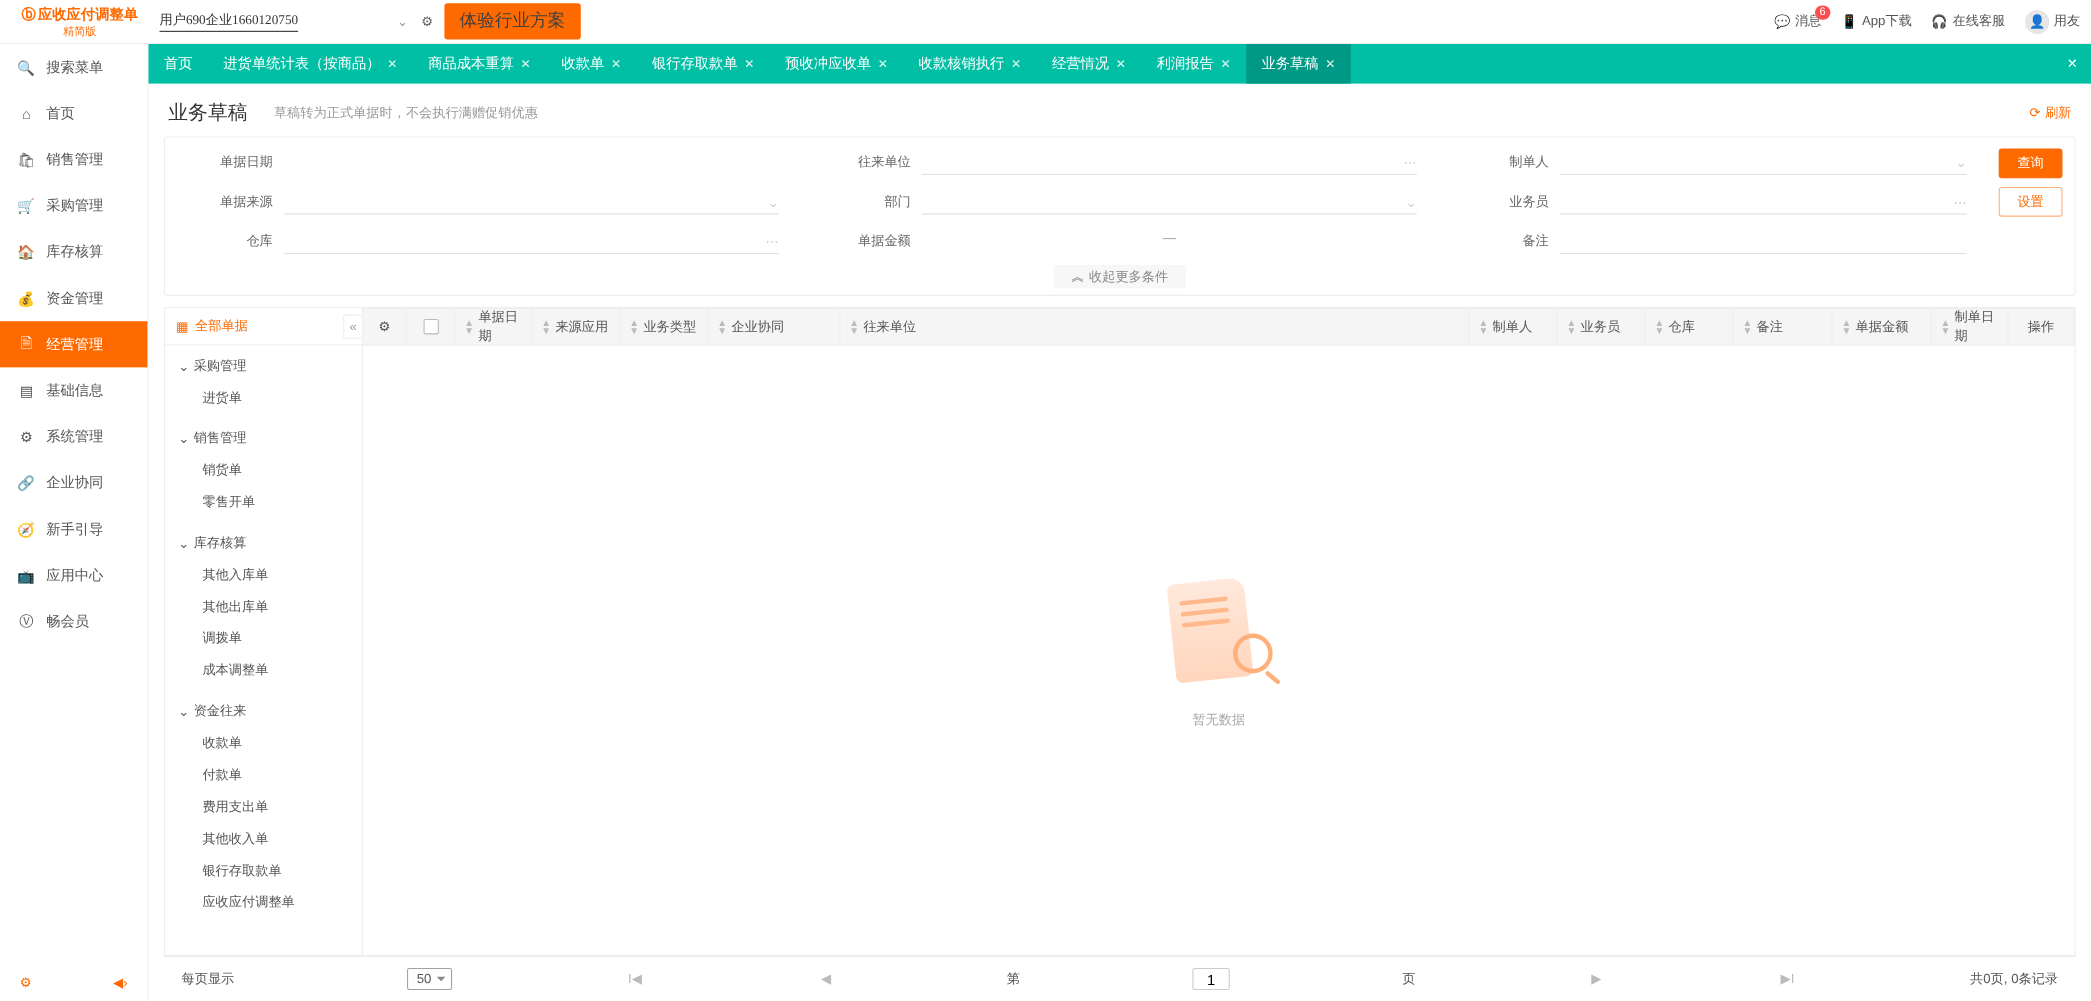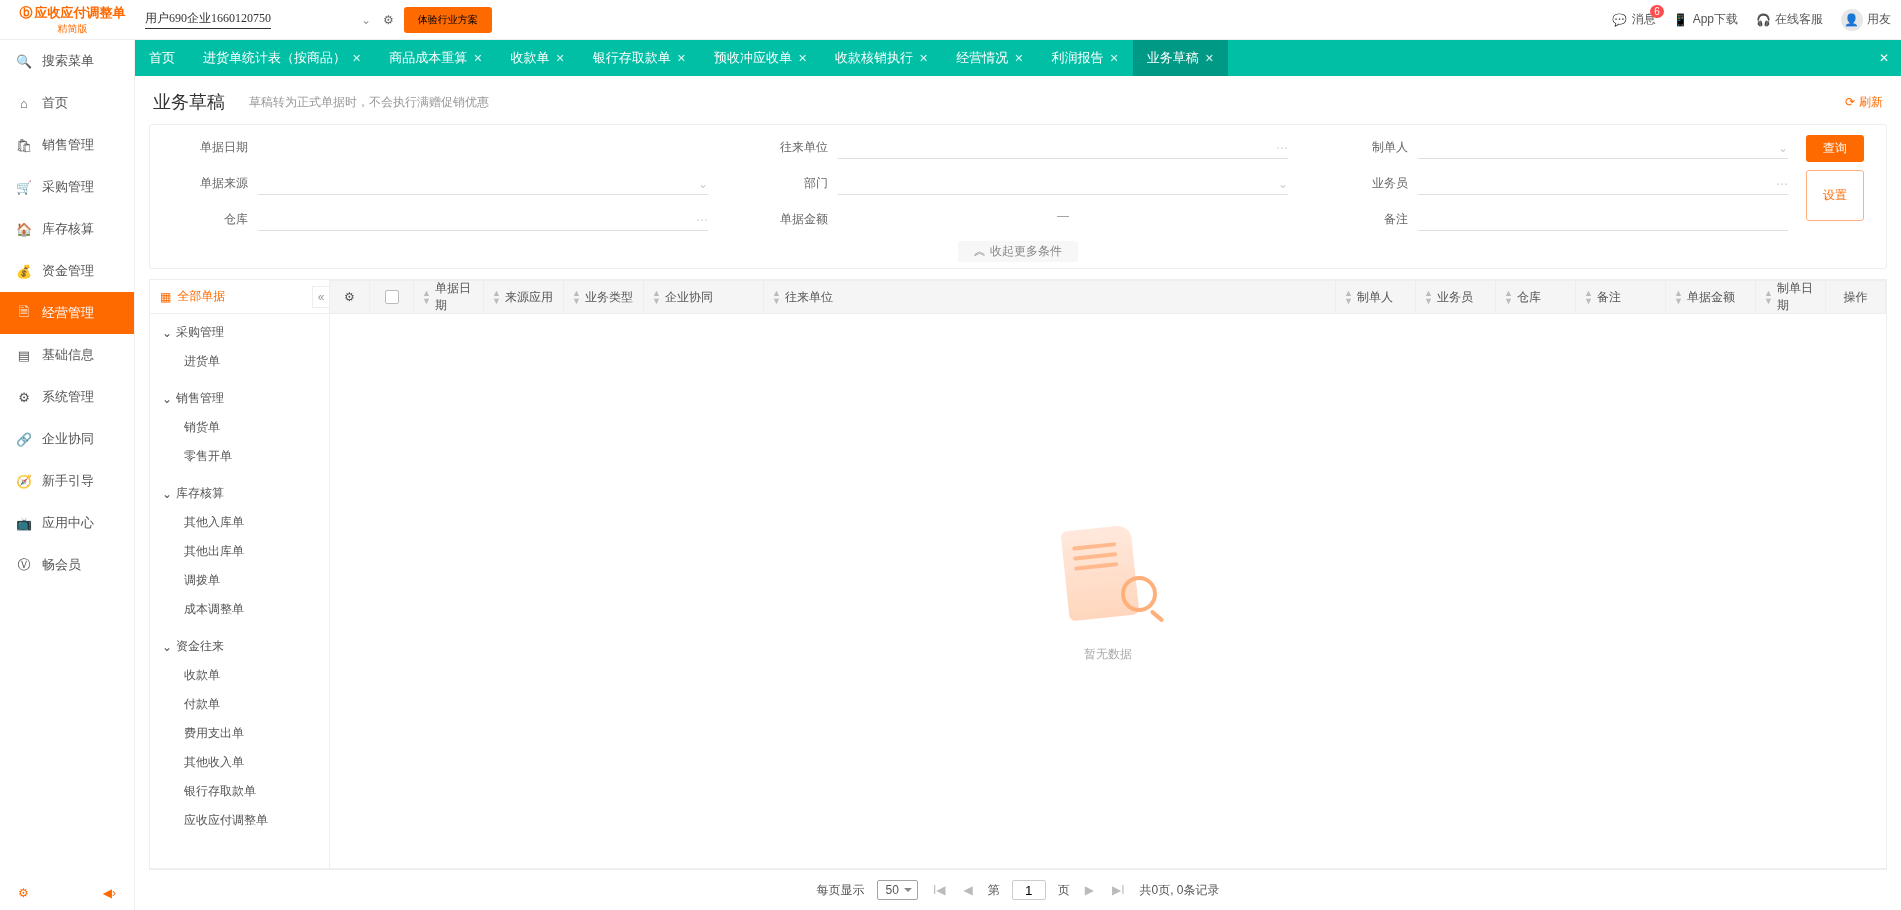--- a/index.html
+++ b/index.html
@@ -8,21 +8,21 @@
 
 
 .header { height: 40px; display: flex; align-items: center; padding: 0 10px; border-bottom: 1px solid #eee; }
 .logo-wrap { width: 125px; display:flex; flex-direction:column; align-items:center; justify-content:center;}
 .logo-main { color:#ff6a00; font-weight:bold; font-size:13px; display:flex; align-items:center; gap:2px;}
 .logo-sub { color:#ff6a00; font-size:10px; }
 .user-select { display:flex; align-items:center; margin-left:10px; font-size:12px; color:#333; }
 .user-select .val { border-bottom:1px solid #333; padding-bottom:1px;font-family:Liberation Serif, serif; }
 .user-select .chev { margin: 0 12px 0 90px; color:#999; }
 .gear { color:#666; margin-right:10px; cursor:pointer; }
-.btn-orange { background:#ff6a00; color:#000000; border:none; padding:6px 14px; border-radius:3px; cursor:pointer; font-size:10px; }
+.btn-orange { background:#ff6a00; color:#404040; border:none; padding:6px 14px; border-radius:3px; cursor:pointer; font-size:16px; }
 .header-right { margin-left:auto; display:flex; align-items:center; gap:18px; }
 .hr-item { display:flex; align-items:center; gap:4px; color:#555; cursor:pointer; position:relative; font-size:12px;}
 .badge { position:absolute; top:-6px; right:-8px; background:#ff4d4f; color:#fff; border-radius:8px; font-size:10px; padding:0 4px; line-height:13px;}
 .avatar { width:22px; height:22px; border-radius:50%; background:#e6e6e6; display:flex; align-items:center; justify-content:center; color:#aaa;}
 
 
 .main-row { display:flex; flex:1; min-height:0; }
 
 
 .sidebar { width:135px; background:#fff; border-right:1px solid #eee; display:flex; flex-direction:column; }
@@ -53,23 +53,23 @@
 .filter-row { display:flex; align-items:flex-start; }
 .f-label { width:90px; text-align:right; color:#666; padding-right:10px; padding-top:2px; font-size:12px;}
 .f-body { flex:1; }
 .date-opts { display:flex; gap:8px; align-items:center; flex-wrap:wrap; font-size:12px;}
 .date-opts span { color:#555; cursor:pointer; }
 .date-opts .sel { background:#ff6a00; color:#fff; padding:1px 8px; border-radius:10px; }
 .date-range { color:#888; font-size:11px; margin-top:2px;}
 .f-input { width:100%; border:none; border-bottom:1px solid #e0e0e0; height:22px; position:relative; display:flex; align-items:center; justify-content:flex-end; color:#bbb;}
 .f-input .suffix { color:#ccc; }
 .dash { text-align:center; width:100%; color:#999;}
-.filter-actions { position:absolute; right:22px; top:10px; display:flex; flex-direction:column; gap:8px;}
+.filter-actions { position:absolute; right:11px; top:10px; display:flex; flex-direction:column; gap:8px;}
 .btn-query { background:#ff6a00; color:#fff; border:none; padding:5px 16px; border-radius:3px; cursor:pointer; font-size:12px;}
-.btn-setting { background:#fff; color:#ff6a00; border:1px solid #ffb07a; padding:16px 16px; border-radius:3px; cursor:pointer; font-size:12px;}
+.btn-setting { background:#fff; color:#ff6a00; border:1px solid #ffb07a; padding:4px 16px; border-radius:3px; cursor:pointer; font-size:12px;}
 .collapse-bar { text-align:center; font-size:12px; color:#888; padding:6px 0 6px; cursor:pointer; margin-top:4px;}
 .collapse-pill { display:inline-flex; align-items:center; gap:4px; background:#f7f7f7; padding:2px 16px; border-radius:3px 3px 0 0;}
 
 
 .body-row { display:flex; flex:1; min-height:0; margin:0 14px 0 14px; border:1px solid #eee;}
 .tree-panel { width:180px; border-right:1px solid #eee; position:relative; overflow:auto; font-size:12px;}
 .tree-head { display:flex; align-items:center; gap:6px; padding:8px 10px; color:#ff6a00; font-weight:500; border-bottom:1px solid #eee;}
 .tree-head .grid-ic { color:#ff6a00;}
 .tree-collapse { position:absolute; right:-1px; top:6px; width:18px; height:22px; border:1px solid #eee; background:#fff; display:flex; align-items:center; justify-content:center; color:#999; cursor:pointer;}
 .tree-group { padding:4px 0;}
@@ -83,21 +83,21 @@
 .th .sort { color:#bbb; font-size:9px; line-height:8px; display:flex; flex-direction:column;}
 .th-gear { width:40px; justify-content:center;}
 .th-chk { width:44px; justify-content:center;}
 .chkbox { width:14px; height:14px; border:1px solid #bbb; border-radius:2px; background:#fff;}
 .empty-area { flex:1; display:flex; flex-direction:column; align-items:center; justify-content:center; color:#aaa; gap:16px;}
 .empty-img { width:110px; height:110px; position:relative;}
 .paper { position:absolute; width:70px; height:90px; background:linear-gradient(#ffe9dc,#ffd6bd); border-radius:6px 14px 6px 6px; left:12px; top:8px; transform:rotate(-6deg);}
 .paper:before{content:"";position:absolute;left:10px;top:16px;width:44px;height:4px;background:#ffb98c;border-radius:2px;box-shadow:0 10px 0 #ffb98c,0 20px 0 #ffb98c;}
 .mag { position:absolute; right:6px; bottom:18px; width:36px; height:36px; border:4px solid #ffb07a; border-radius:50%;}
 .mag:after{content:"";position:absolute;right:-12px;bottom:-10px;width:16px;height:4px;background:#ffb07a;border-radius:2px;transform:rotate(40deg);}
-.pagination { display:flex; align-items:center; gap:12px; justify-content:center; padding:10px 16px; border-top:1px solid #eee; font-size:12px; color:#555; margin:0 14px;}
+.pagination { display:flex; align-items:center; gap:12px; justify-content:space-between; padding:10px 16px; border-top:1px solid #eee; font-size:12px; color:#555; margin:0 14px;}
 .sel-box { border:1px solid #a3a3a3; padding:2px 18px 2px 8px; position:relative; border-radius:2px;}
 .sel-box:after{content:"";position:absolute;right:5px;top:7px;border:4px solid transparent;border-top-color:#888;}
 .pg-btn { color:#bbb; cursor:pointer; padding:0 3px;}
 .pg-input { width:34px; border:1px solid #ccc; text-align:center; height:20px; border-radius:2px;}
 </style>
 </head>
 <body>
 
 <div class="app">
 

